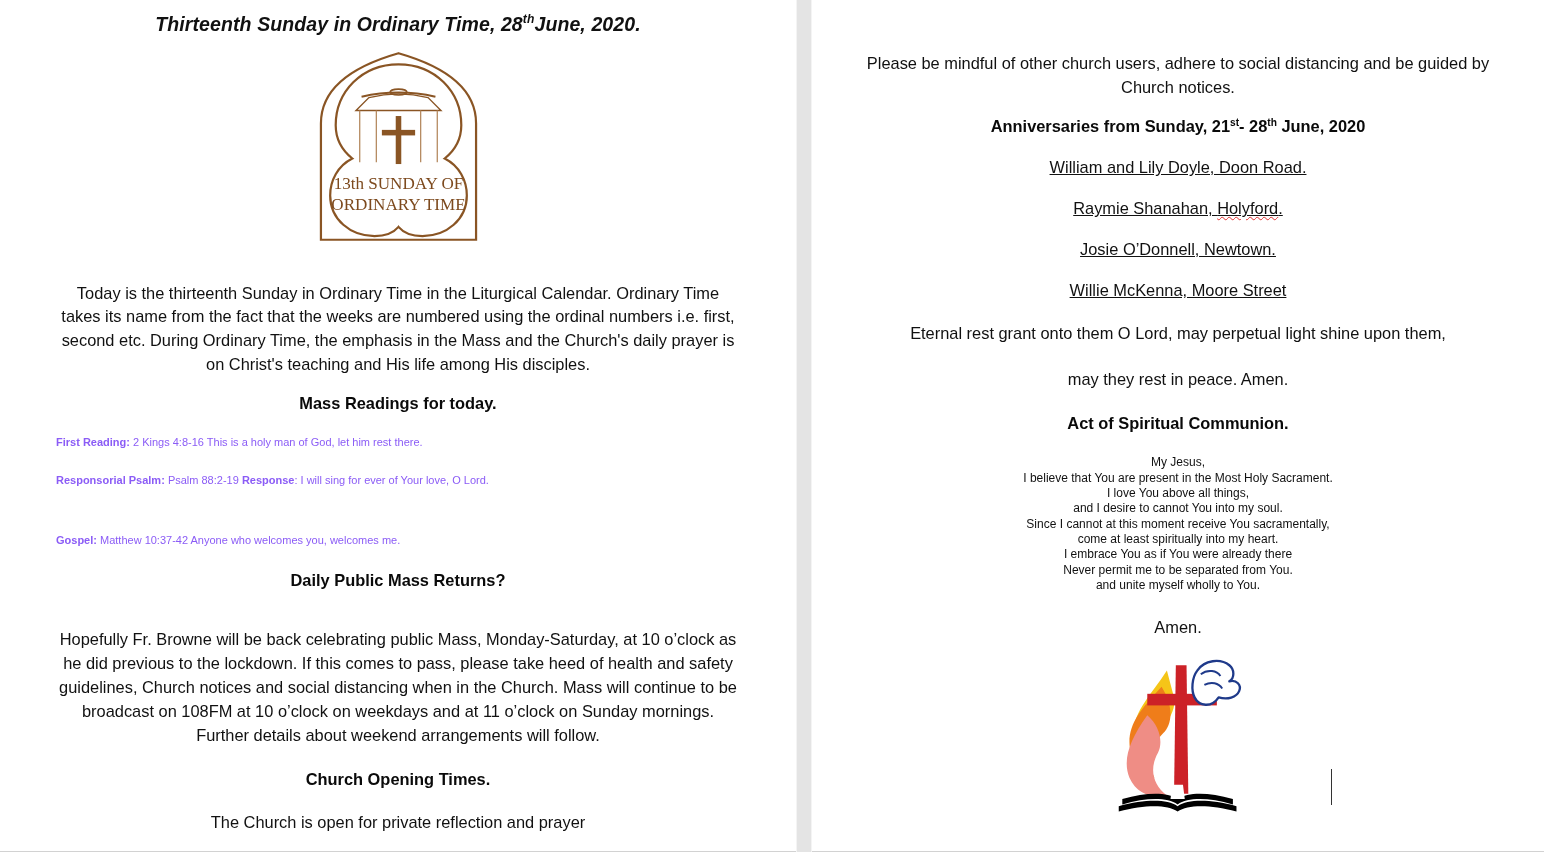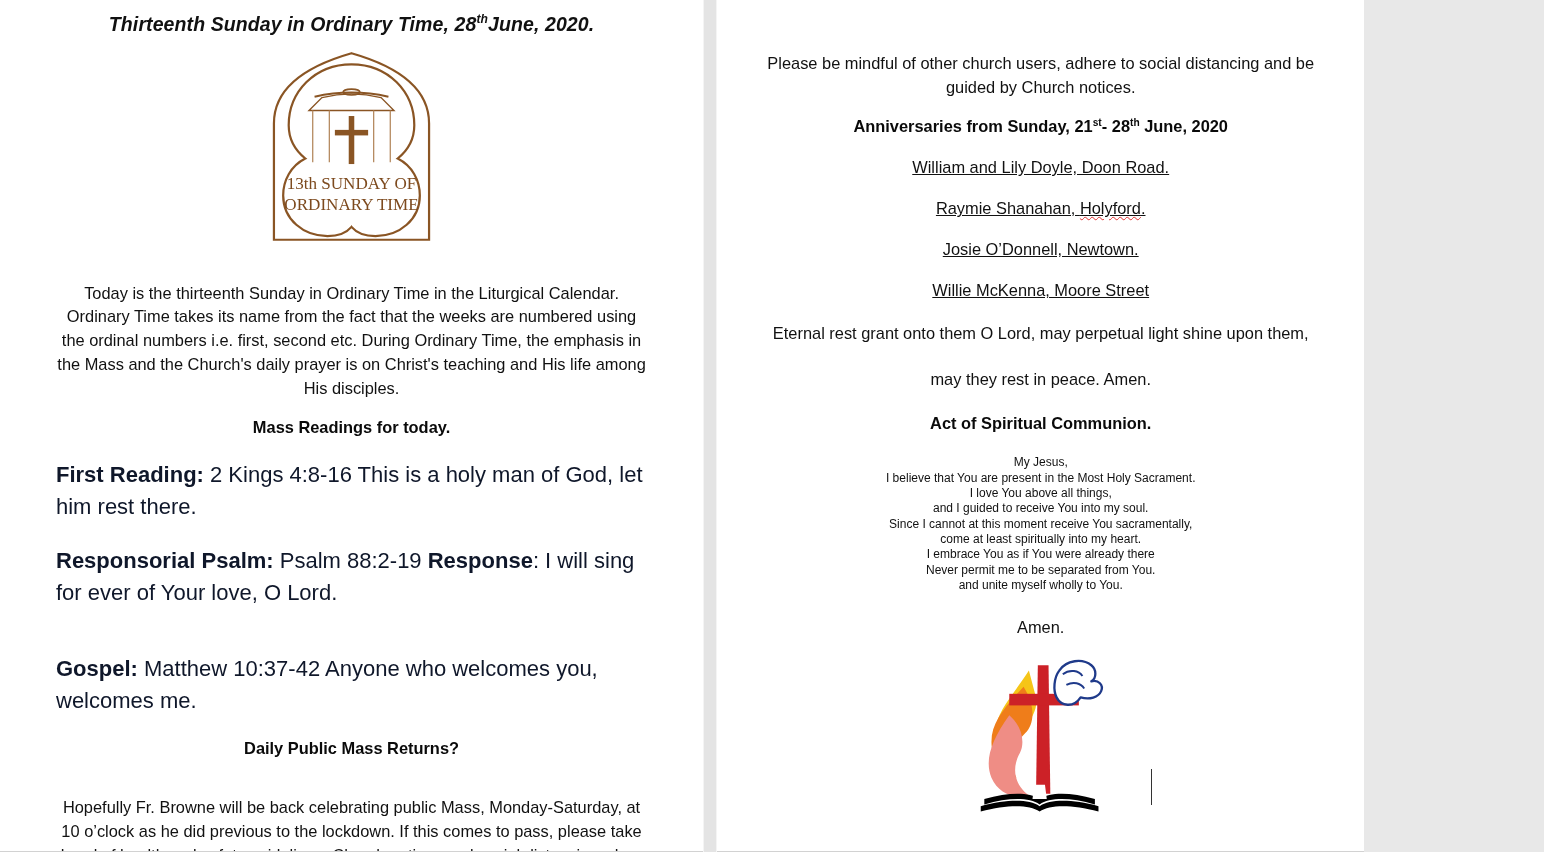--- a/index.html
+++ b/index.html
@@ -6,21 +6,21 @@
   * { box-sizing: border-box; }
   html, body {
     margin: 0; padding: 0;
     width: 1544px; height: 852px;
     background: #e8e8e8;
     font-family: "Liberation Sans", sans-serif;
     overflow: hidden;
   }
   .workspace {
     position: relative;
-    width: 1364px; height: 852px;
+    width: 1544px; height: 852px;
     display: flex;
     background: #e4e4e4;
   }
 
   .page {
     background: #ffffff;
     height: 852px;
     position: relative;
     overflow: hidden;
   }
@@ -58,25 +58,25 @@
   .heading {
     font-size: 16.4px;
     font-weight: bold;
     text-align: center;
     margin: 0;
     color: #0a0a0a;
   }
   .heading sup { font-size: 0.62em; vertical-align: super; font-weight: bold; }
 
   .reading-line {
-    font-size: 22px;
+    font-size: 11px;
     line-height: 1.45;
     text-align: left;
     margin: 0;
-    color: #0f172a;
+    color: #8b5cf6;
   }
   .reading-line b { font-weight: bold; }
 
   .spacer-sm { height: 17px; }
   .spacer-md { height: 22px; }
 
   .prayer-block {
     font-size: 12px;
     line-height: 1.28;
     text-align: center;
@@ -264,21 +264,21 @@
       <div class="spacer-md"></div>
 
       <p class="heading">Act of Spiritual Communion.</p>
 
       <div class="spacer-md"></div>
 
       <div class="prayer-block">
         <div>My Jesus,</div>
         <div>I believe that You are present in the Most Holy Sacrament.</div>
         <div>I love You above all things,</div>
-        <div>and I guided to receive You into my soul.</div>
+        <div>and I desire to cannot You into my soul.</div>
         <div>Since I cannot at this moment receive You sacramentally,</div>
         <div>come at least spiritually into my heart.</div>
         <div>I embrace You as if You were already there</div>
         <div>Never permit me to be separated from You.</div>
         <div>and unite myself wholly to You.</div>
       </div>
 
       <div class="spacer-md"></div>
 
       <p class="para">Amen.</p>

